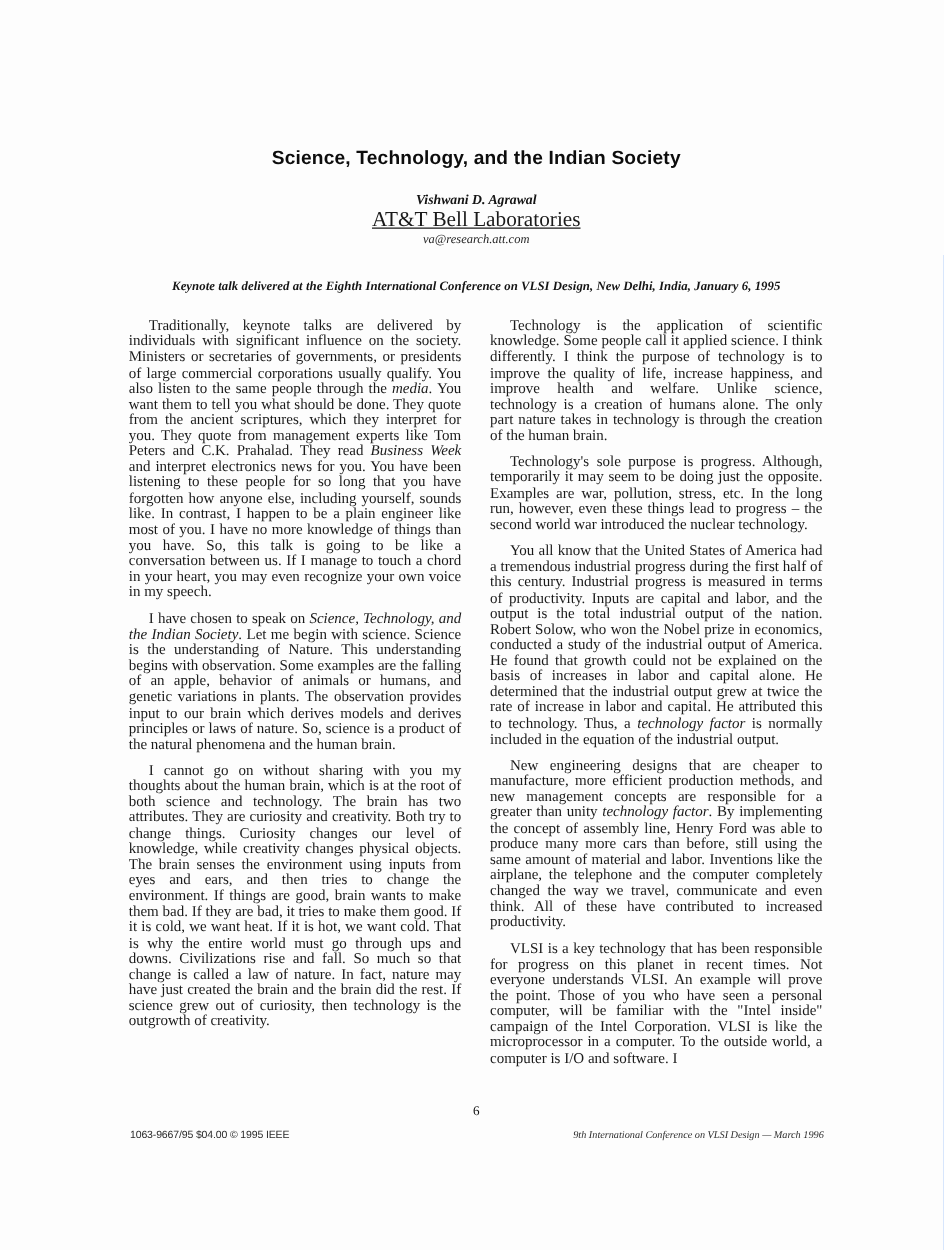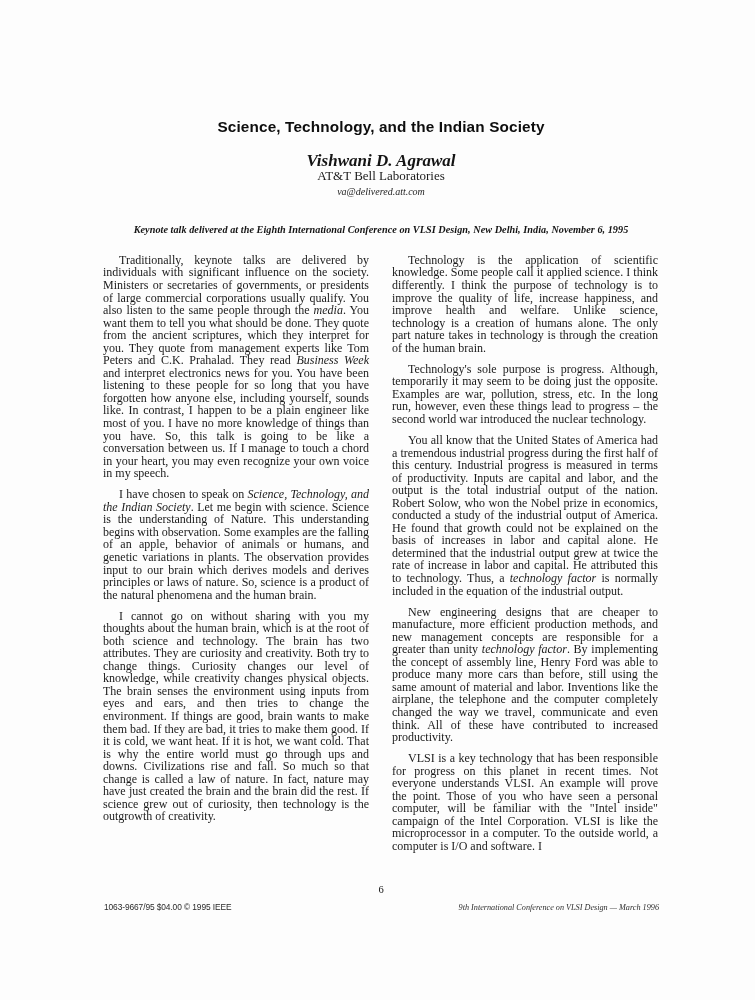--- a/index.html
+++ b/index.html
@@ -50,28 +50,29 @@
     letter-spacing: 0.15px;
     color: #0d0d0d;
   }
 
   .author-block {
     margin-top: 17px;
     text-align: center;
     line-height: 15.3px;
   }
   .author-name {
-    font-size: 17px;
+    font-size: 11px;
     font-weight: bold;
     font-style: italic;
     color: #141414;
   }
   .affil {
-    font-size: 13px;
+    font-size: 17px;
     color: #1a1a1a;
+    text-decoration: underline;
   }
   .email {
     font-size: 10px;
     font-style: italic;
     color: #242424;
   }
 
   .venue-line {
     margin-top: 25px;
     text-align: center;
@@ -147,24 +148,24 @@
 <div class="page">
   <div class="scan-tint"></div>
 
   <div class="content">
 
     <h1 class="paper-title">Science, Technology, and the Indian Society</h1>
 
     <div class="author-block">
       <div class="author-name">Vishwani D. Agrawal</div>
       <div class="affil">AT&amp;T Bell Laboratories</div>
-      <div class="email">va@delivered.att.com</div>
+      <div class="email">va@research.att.com</div>
     </div>
 
-    <div class="venue-line">Keynote talk delivered at the Eighth International Conference on VLSI Design, New Delhi, India, November 6, 1995</div>
+    <div class="venue-line">Keynote talk delivered at the Eighth International Conference on VLSI Design, New Delhi, India, January 6, 1995</div>
 
     <div class="columns">
 
       <div class="col">
         <p>Traditionally, keynote talks are delivered by individuals with significant influence on the society. Ministers or secretaries of governments, or presidents of large commercial corporations usually qualify. You also listen to the same people through the <i>media</i>. You want them to tell you what should be done. They quote from the ancient scriptures, which they interpret for you. They quote from management experts like Tom Peters and C.K. Prahalad. They read <i>Business Week</i> and interpret electronics news for you. You have been listening to these people for so long that you have forgotten how anyone else, including yourself, sounds like. In contrast, I happen to be a plain engineer like most of you. I have no more knowledge of things than you have. So, this talk is going to be like a conversation between us. If I manage to touch a chord in your heart, you may even recognize your own voice in my speech.</p>
         <p>I have chosen to speak on <i>Science, Technology, and the Indian Society</i>. Let me begin with science. Science is the understanding of Nature. This understanding begins with observation. Some examples are the falling of an apple, behavior of animals or humans, and genetic variations in plants. The observation provides input to our brain which derives models and derives principles or laws of nature. So, science is a product of the natural phenomena and the human brain.</p>
         <p>I cannot go on without sharing with you my thoughts about the human brain, which is at the root of both science and technology. The brain has two attributes. They are curiosity and creativity. Both try to change things. Curiosity changes our level of knowledge, while creativity changes physical objects. The brain senses the environment using inputs from eyes and ears, and then tries to change the environment. If things are good, brain wants to make them bad. If they are bad, it tries to make them good. If it is cold, we want heat. If it is hot, we want cold. That is why the entire world must go through ups and downs. Civilizations rise and fall. So much so that change is called a law of nature. In fact, nature may have just created the brain and the brain did the rest. If science grew out of curiosity, then technology is the outgrowth of creativity.</p>
       </div>
 
       <div class="col">

